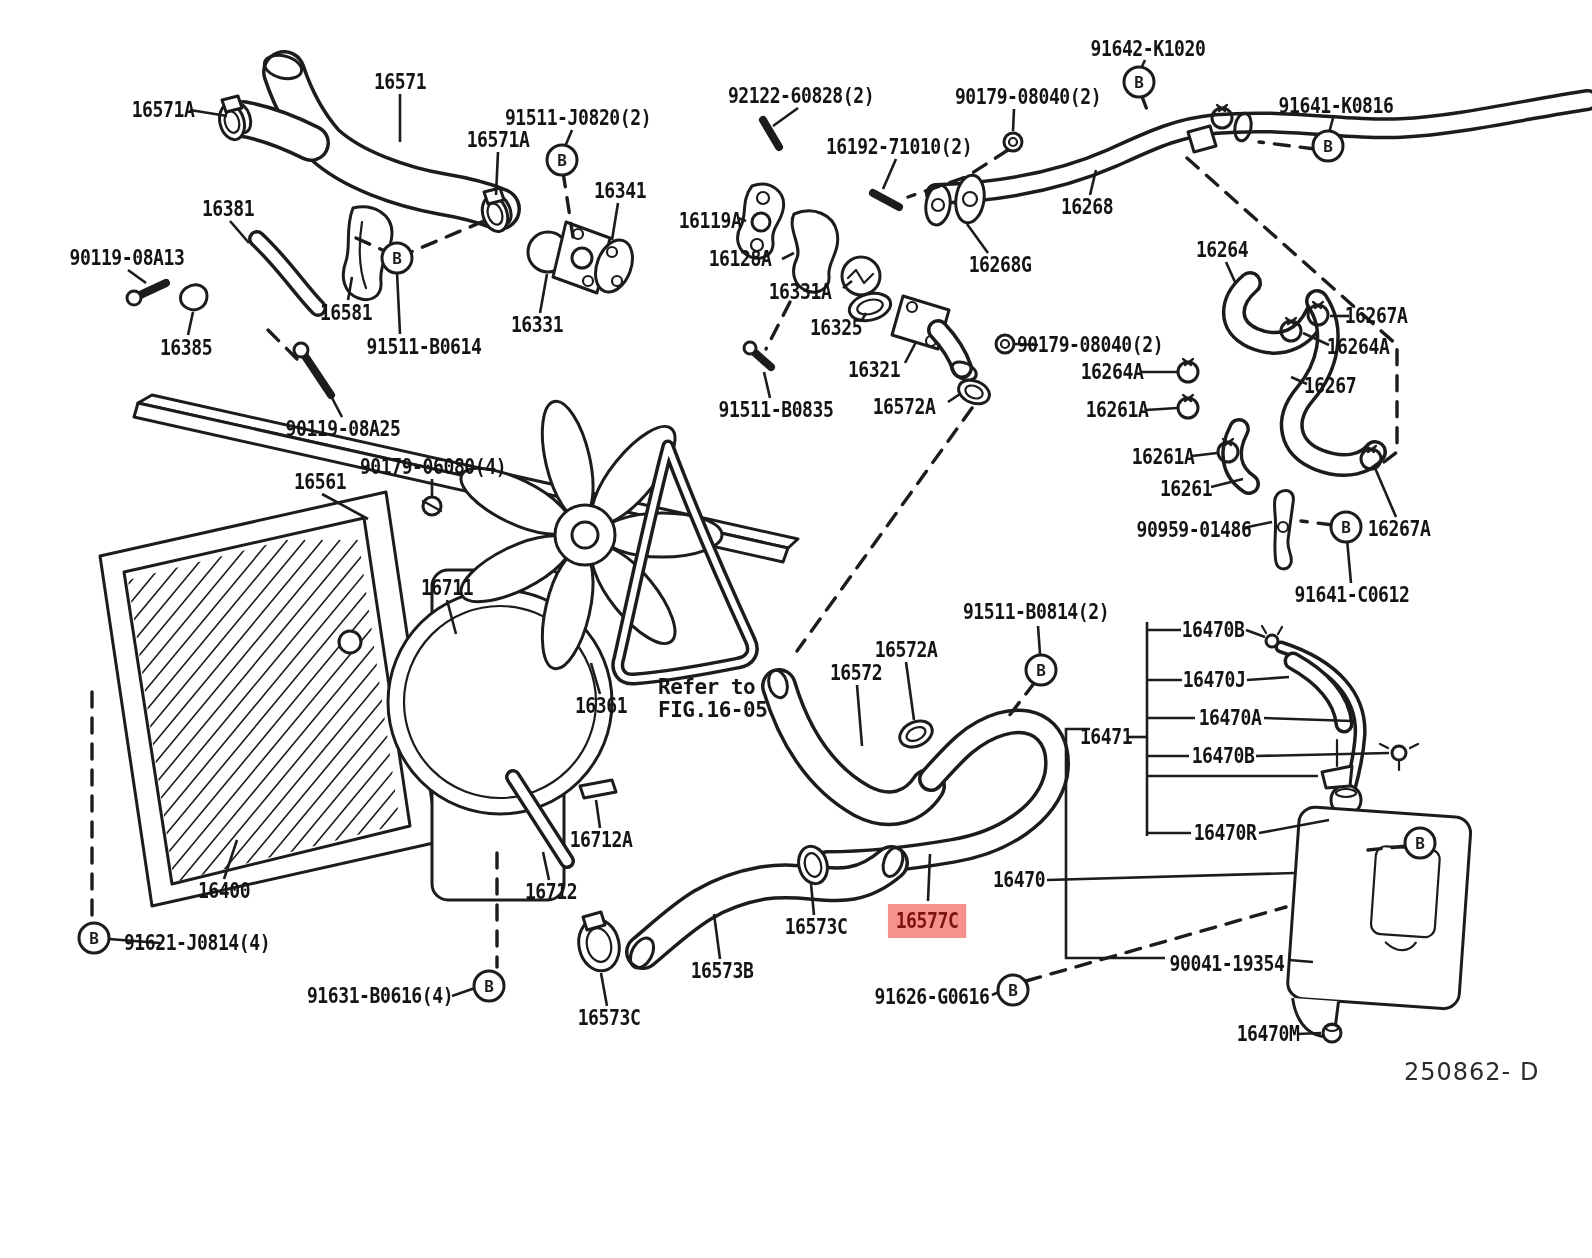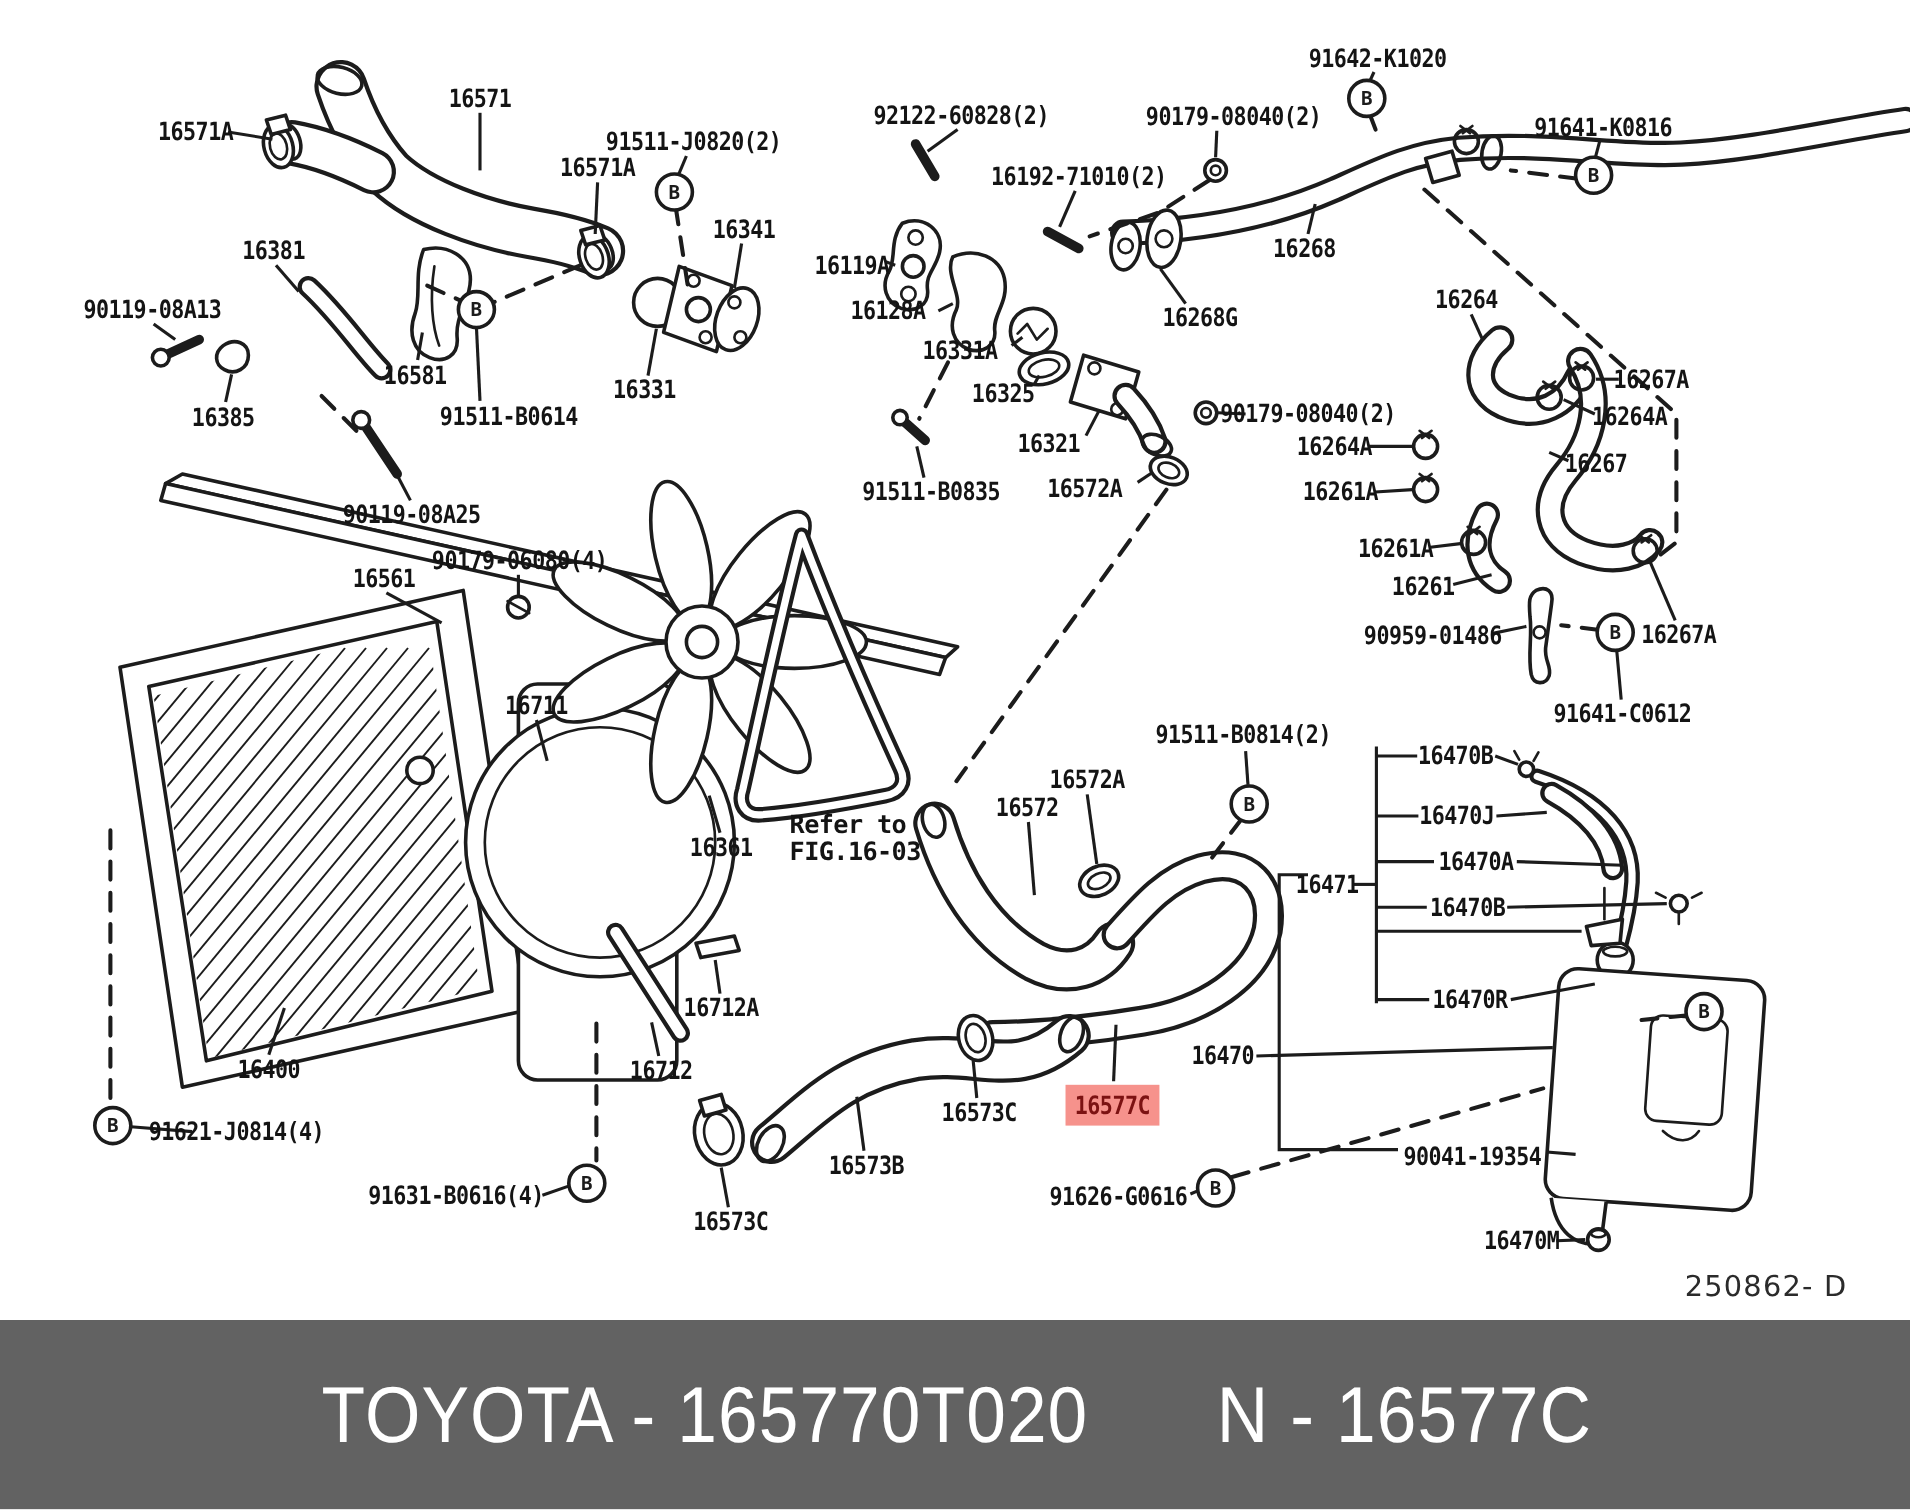--- a/index.html
+++ b/index.html
@@ -436,23 +436,19 @@
       <div class="b-symbol" style="left: 1041px; top: 670px;">B</div>
       <div class="b-symbol" style="left: 94px; top: 938px;">B</div>
       <div class="b-symbol" style="left: 489px; top: 986px;">B</div>
       <div class="b-symbol" style="left: 1013px; top: 990px;">B</div>
       <div class="b-symbol" style="left: 1346px; top: 527px;">B</div>
       <div class="b-symbol" style="left: 1420px; top: 843px;">B</div>
     </div>
 
   <div class="fig-note">
     <div>Refer to</div>
-    <div>FIG.16-03</div>
+    <div>FIG.16-05</div>
   </div>
 
   <div class="fig-code">250862- D</div>
 
-  <div class="banner">
-    <span class="banner-text left">TOYOTA - 165770T020</span>
-    <span class="banner-text right">N - 16577C</span>
-  </div>
 
 </div>
 
 </body></html>

